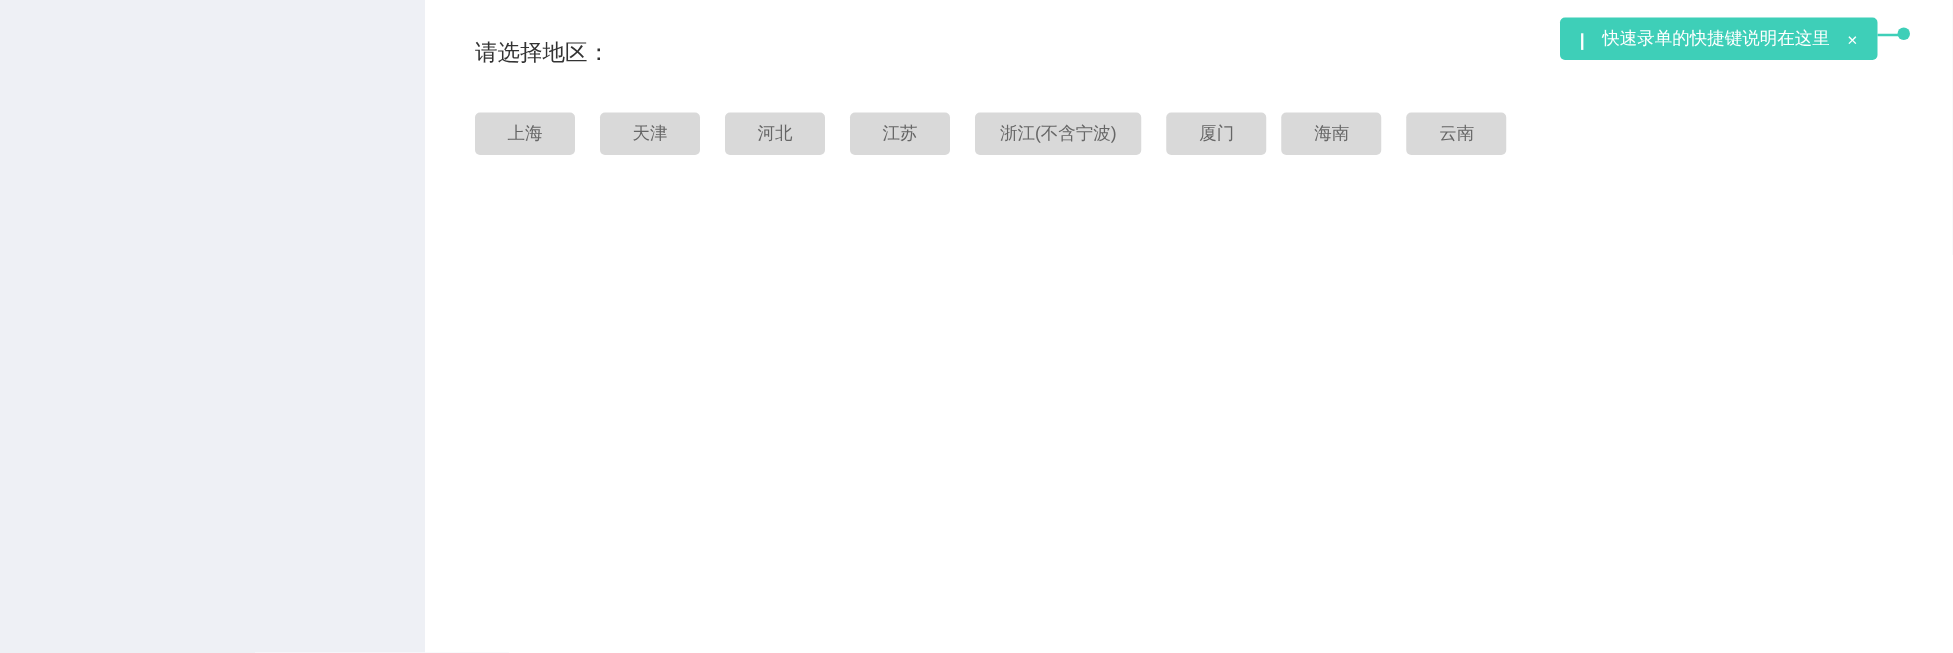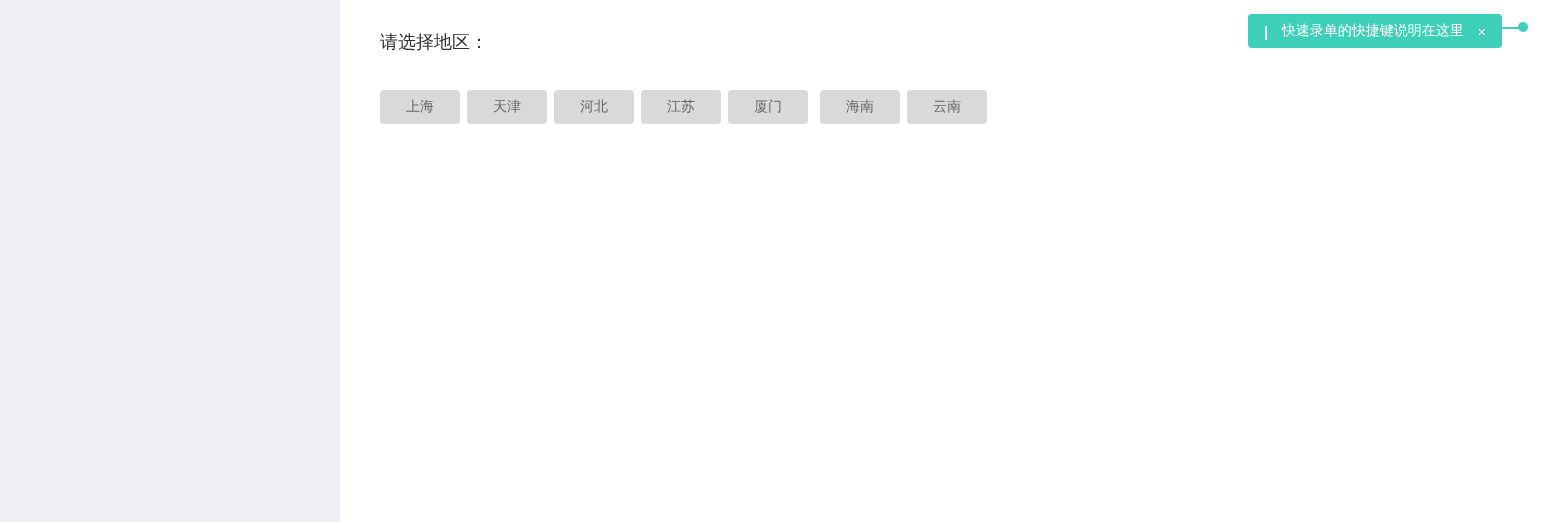--- a/index.html
+++ b/index.html
@@ -106,39 +106,40 @@
       position: absolute;
       top: 27px;
       right: 38px;
       width: 22px;
       height: 2px;
       background: #3ecfb8;
     }
 
     .row {
       display: flex;
-      gap: 7px;
+      gap: 20px;
       margin-bottom: 12px;
     }
   </style>
 </head>
 <body>
 
 <div class="left-sidebar"></div>
 
 <div class="main-content">
   <div class="page-title">请选择地区：</div>
 
   <div class="region-buttons">
     <div class="row">
 
     <button class="region-btn">上海</button>
         <button class="region-btn">天津</button>
         <button class="region-btn">河北</button>
         <button class="region-btn">江苏</button>
+        <button class="region-btn">浙江(不含宁波)</button>
         <button class="region-btn">厦门</button>
       </div>
     <div class="row">
 
         <button class="region-btn">海南</button>
         <button class="region-btn">云南</button>
       </div>
   </div>
 </div>
 

